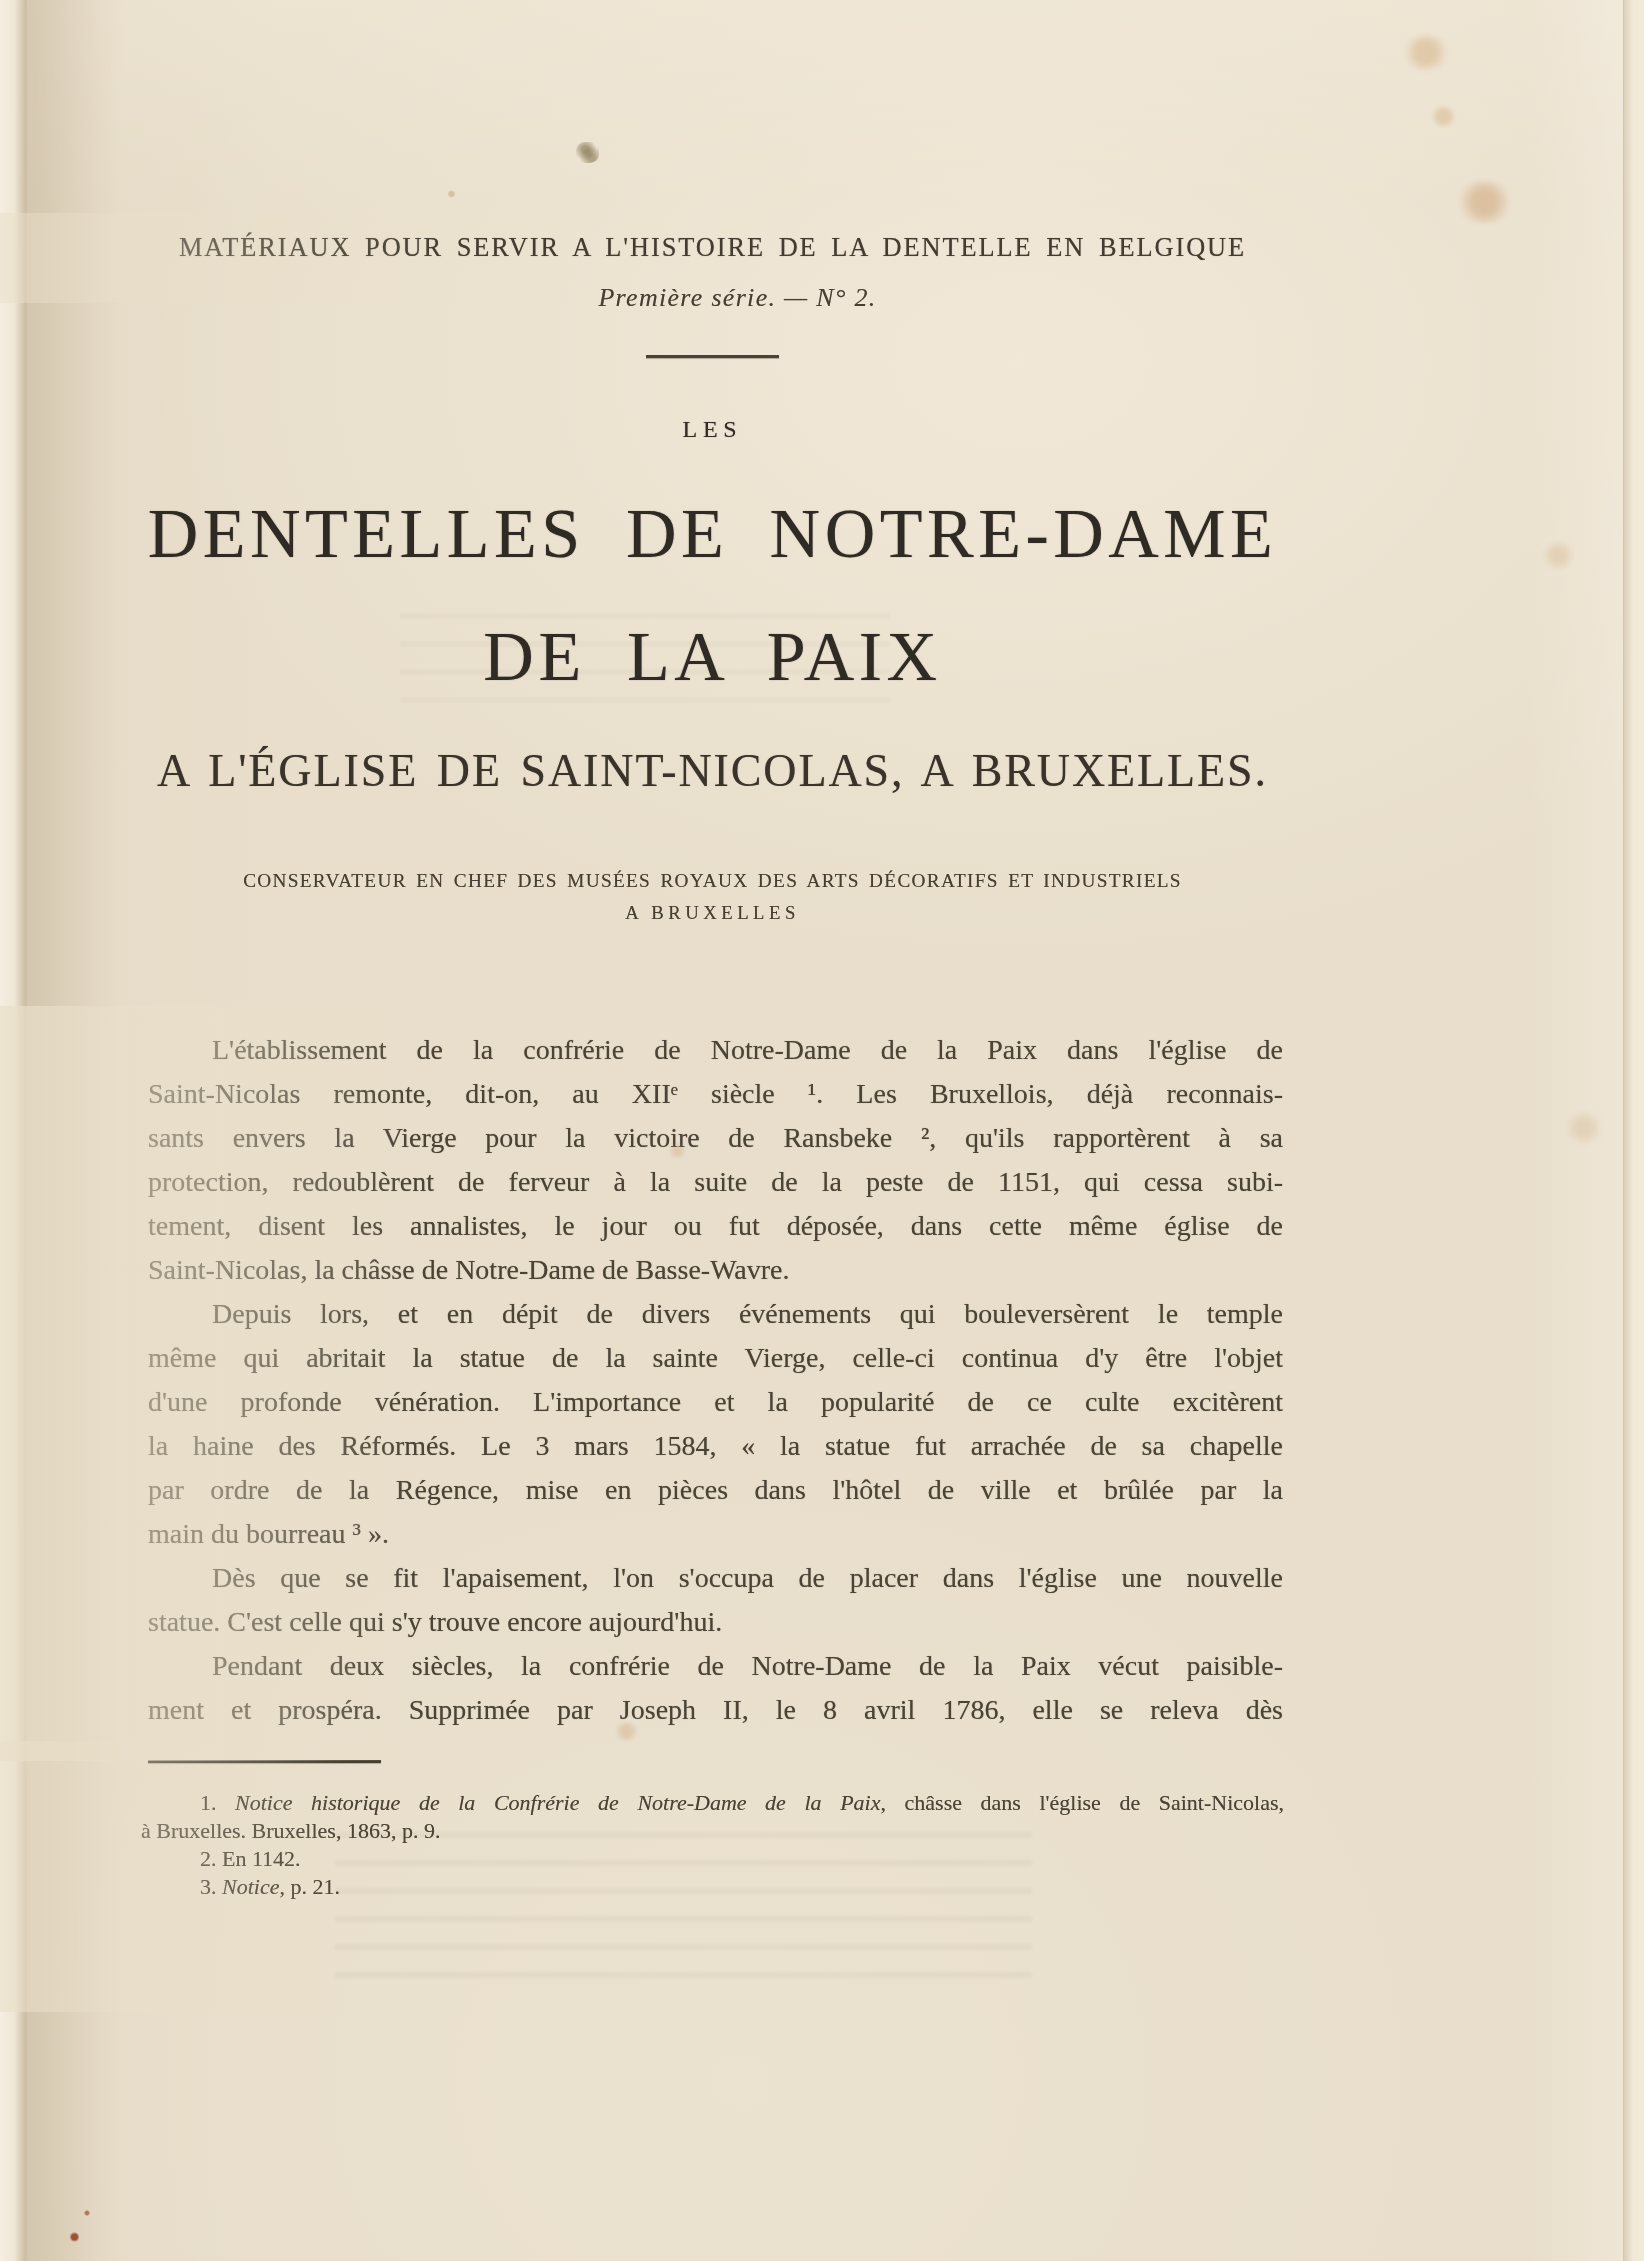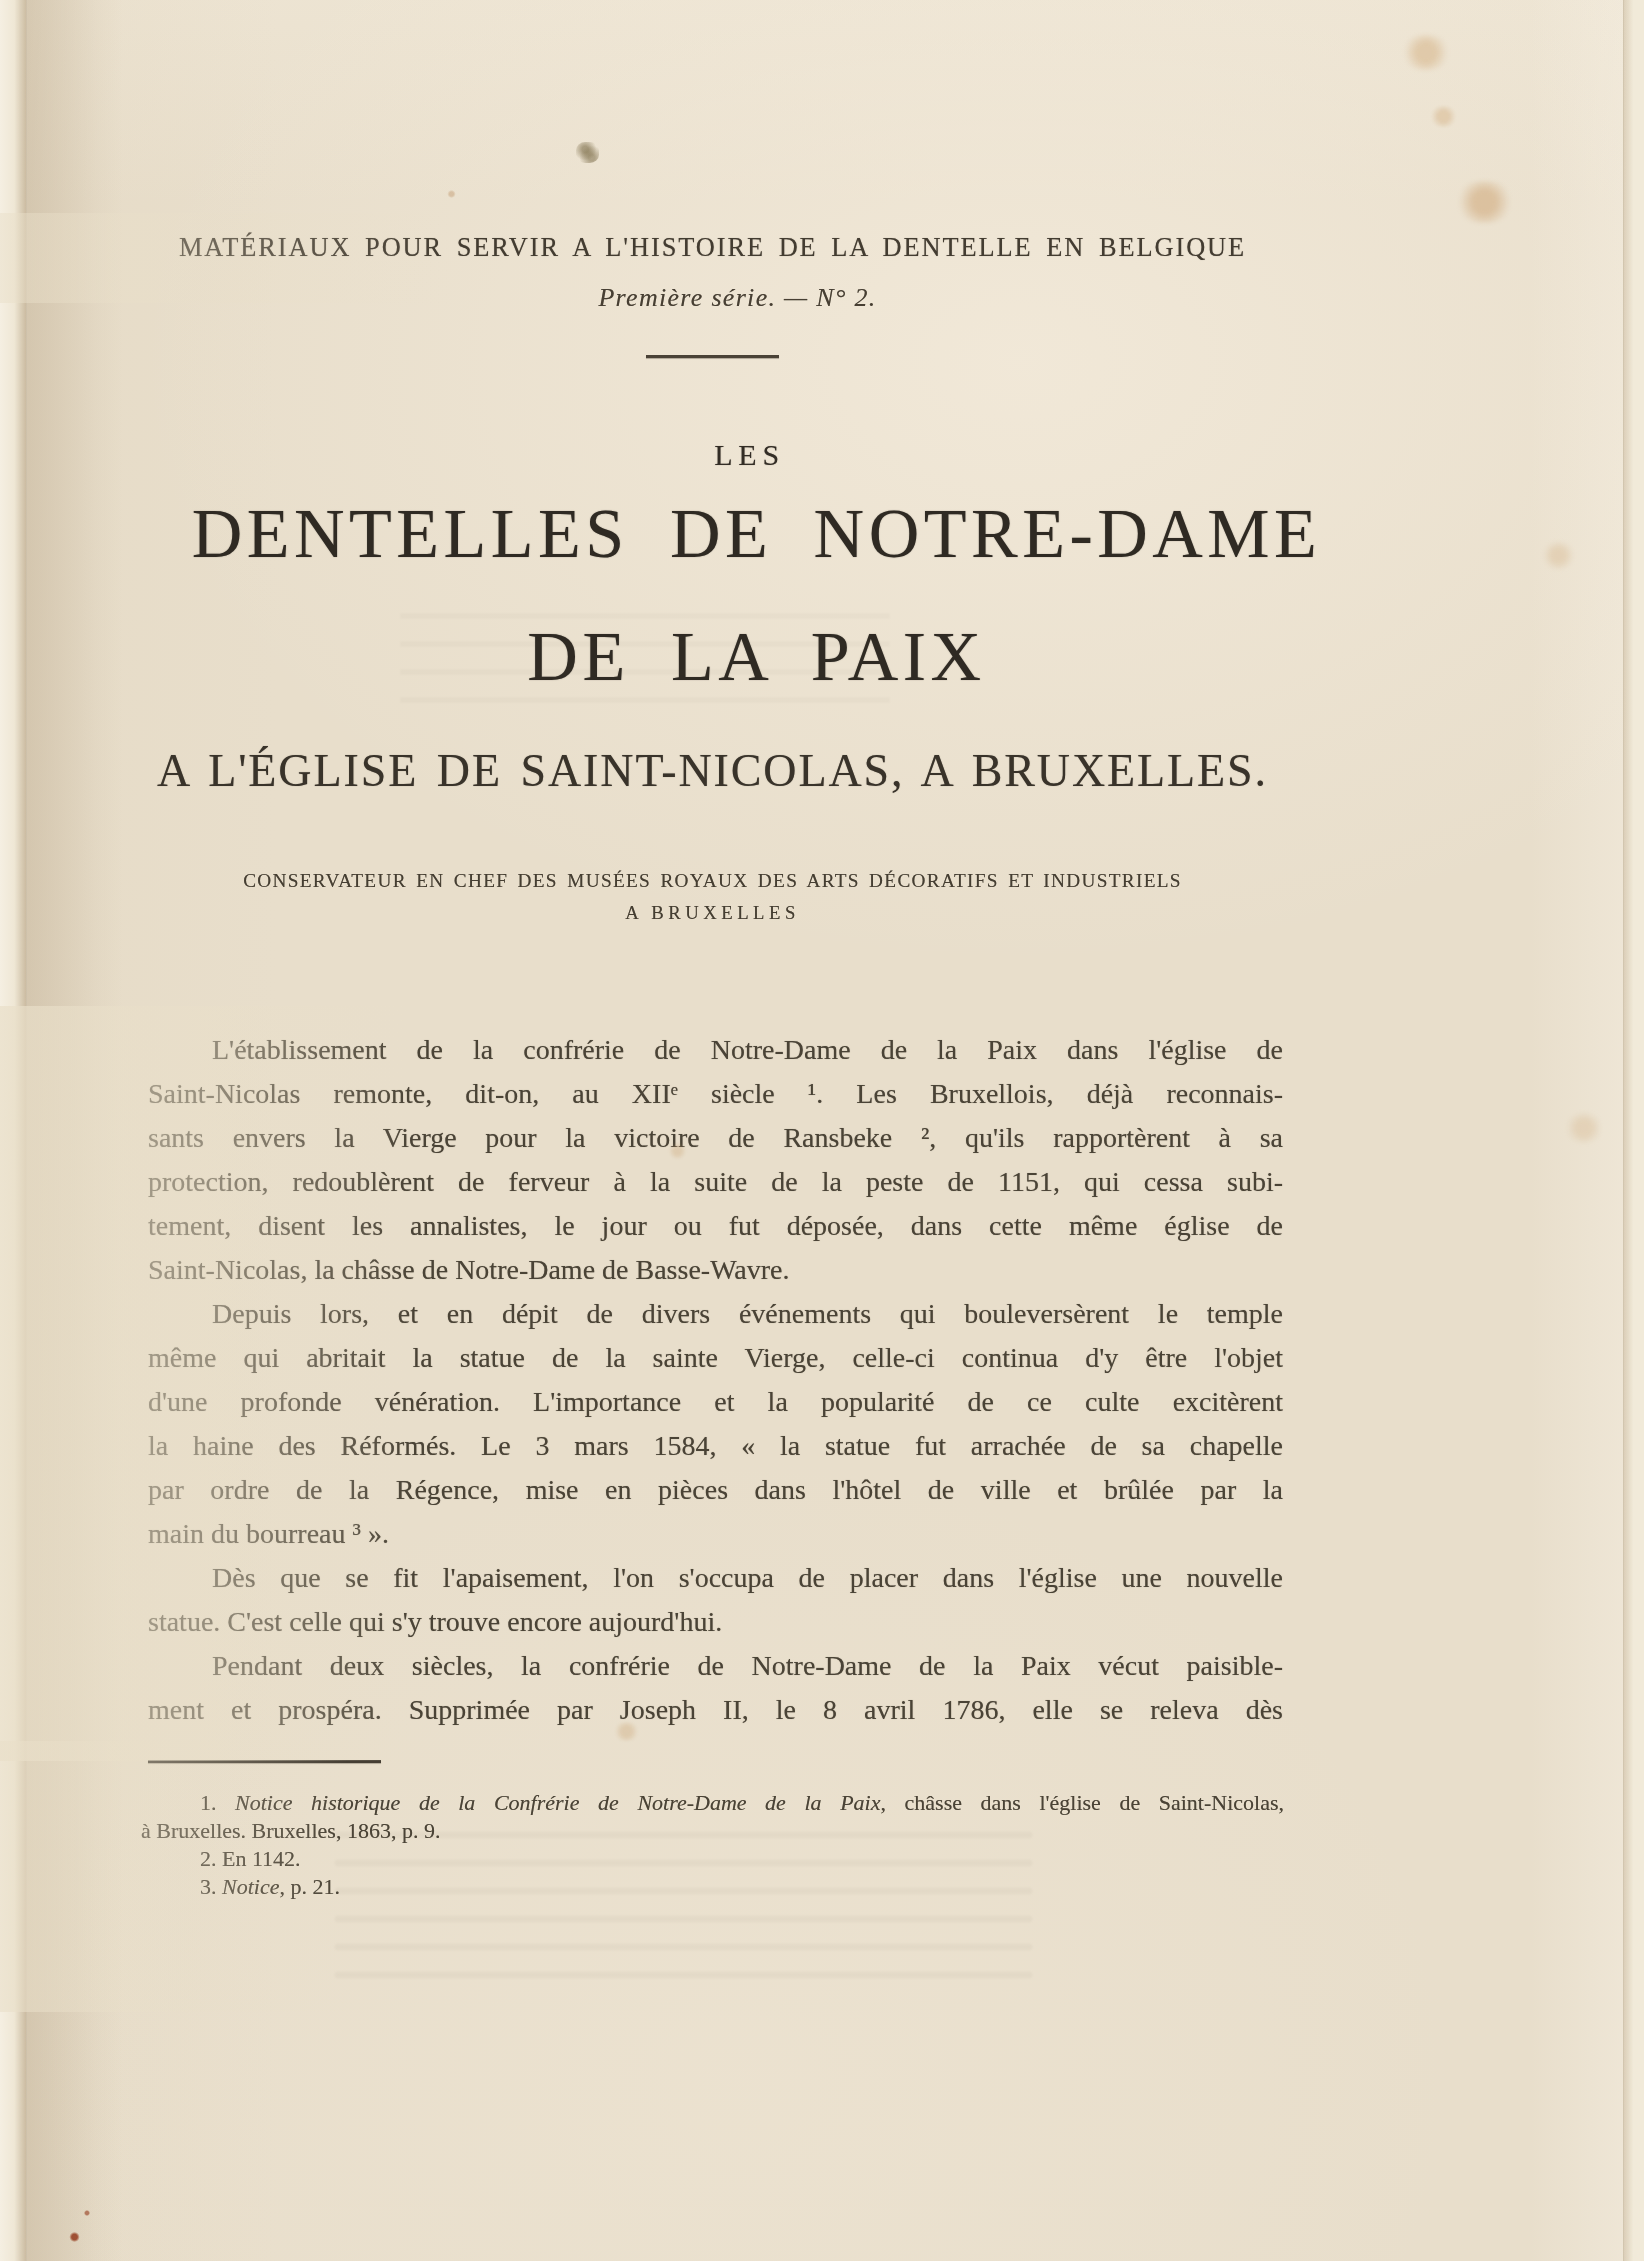--- a/index.html
+++ b/index.html
@@ -42,28 +42,26 @@
   .series-line{
     top:285px;font-size:26px;font-style:italic;letter-spacing:1.3px;color:#473f33;
     text-shadow:0 0 0.6px rgba(71,63,51,0.5);
     padding-left:25px;
   }
   .rule1{
     position:absolute;top:355px;left:646px;width:133px;height:2.6px;
     background:#4a4236;box-shadow:0 0.6px 0.6px rgba(74,66,54,0.35);
   }
   .title-les{
-    top:440px;font-size:30px;letter-spacing:5.8px;color:#332d25;
+    top:417px;font-size:24px;letter-spacing:5.8px;color:#332d25;
     text-shadow:0 0 0.9px rgba(51,45,37,0.5);
-    padding-left:37px;
   }
   .title-main{
     font-size:70px;letter-spacing:4.5px;word-spacing:19.3px;color:#2f2a23;
     text-shadow:0 0 1.2px rgba(47,42,35,0.45);
-    padding-left:44px;
   }
   .title-l1{top:499px;}
   .title-l2{top:622px;text-align:center;}
   .subtitle{
     top:748px;font-size:46px;letter-spacing:1.9px;word-spacing:5.2px;color:#39332a;
     text-shadow:0 0 0.9px rgba(57,51,42,0.5);
   }
   .byline{
     top:804px;font-size:35px;letter-spacing:1.9px;word-spacing:6.4px;color:#352f27;
     text-shadow:0 0 0.9px rgba(53,47,39,0.5);

